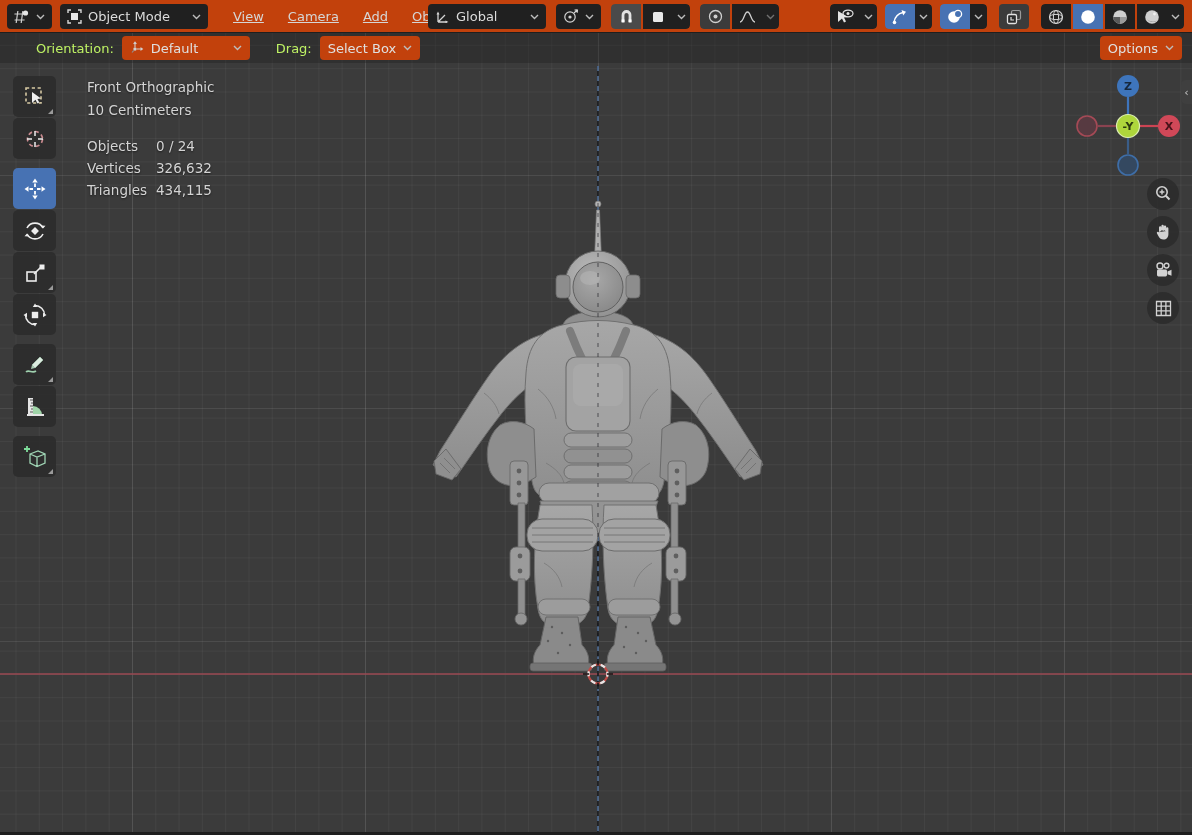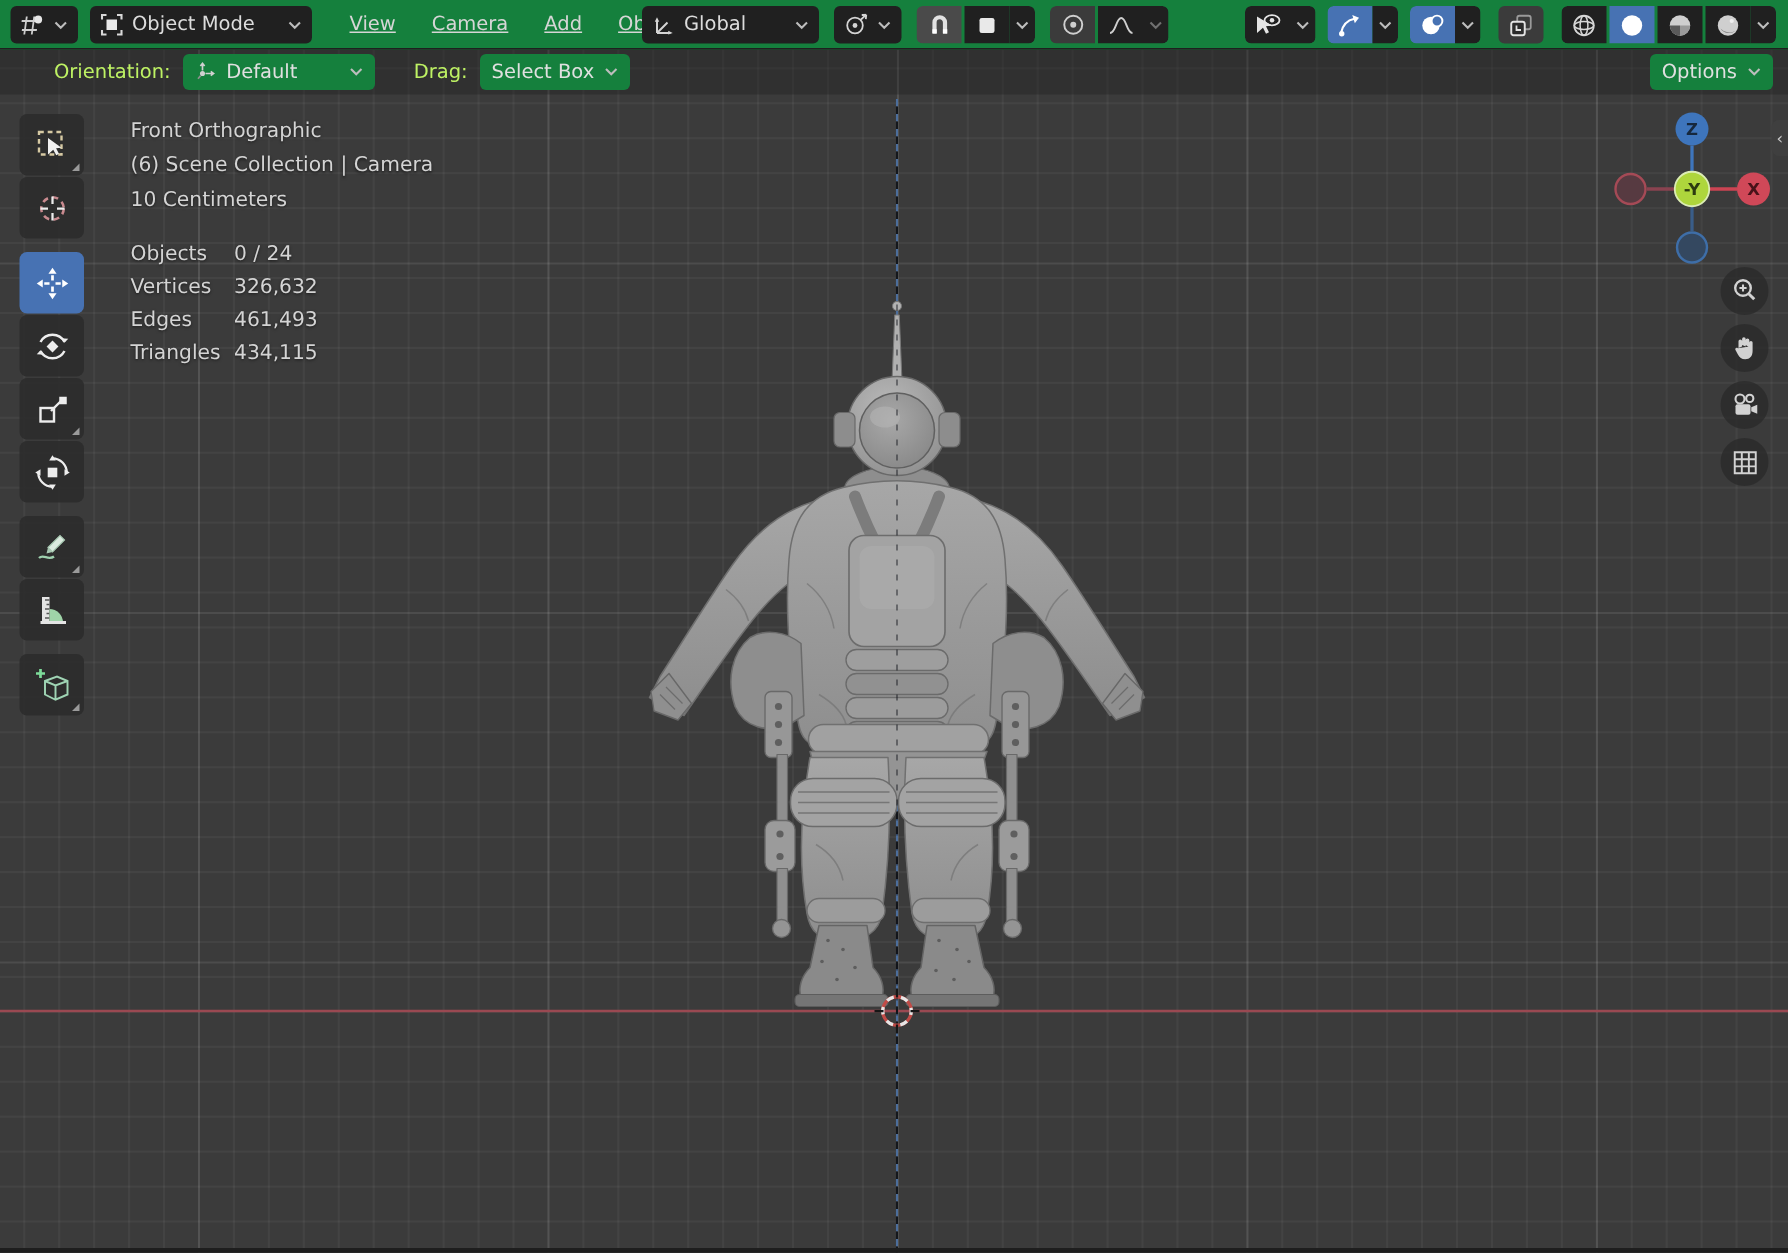--- a/index.html
+++ b/index.html
@@ -17,21 +17,21 @@
       linear-gradient(rgba(255,255,255,0.045) 1px, transparent 1px),
       linear-gradient(90deg, rgba(255,255,255,0.045) 1px, transparent 1px);
     background-size:233px 233px,233px 233px,23.3px 23.3px,23.3px 23.3px;
     background-position:0 142px, 132px 0, 0 11.9px, 15.5px 0;
   }
   .scene-svg { position:absolute; left:0; top:0; width:1192px; height:835px; pointer-events:none; }
 
   
   .header {
     position:absolute; left:0; top:0; width:1192px; height:33px;
-    background:#15803d; border-bottom:1px solid #1f1f1f;
+    background:#c2410c; border-bottom:1px solid #1f1f1f;
     display:flex; align-items:center; z-index:30;
   }
   .cluster { position:absolute; top:0; height:33px; display:flex; align-items:center; gap:8px; }
   .cluster.left { left:7px; }
   .cluster.center { left:428px; gap:10px; }
   .cluster.right { right:8px; gap:8px; }
   .widget {
     display:flex; align-items:center; gap:6px; height:25px; padding:0 7px;
     background:#202020; border-radius:4px; color:#dcdcdc; font-size:13px; cursor:pointer;
   }
@@ -56,21 +56,21 @@
   .toolrow {
     position:absolute; left:0; top:33px; width:1192px; height:30px; z-index:20;
     background:rgba(30,30,30,0.35);
     display:flex; align-items:center;
   }
   .toolrow .label { color:#bef264; font-size:13px; }
   .tr-left { position:absolute; left:36px; display:flex; align-items:center; gap:8px; }
   .tr-right { position:absolute; right:10px; }
   .dropdown {
     display:flex; align-items:center; gap:7px; height:24px; padding:0 8px;
-    background:#15803d; border-radius:4px; color:#e0e0e0; font-size:13px; cursor:pointer;
+    background:#c2410c; border-radius:4px; color:#e0e0e0; font-size:13px; cursor:pointer;
   }
 
   
   .toolbar { position:absolute; left:13px; top:76px; width:43px; z-index:20;
     display:flex; flex-direction:column; }
   .tool-group { display:flex; flex-direction:column; gap:1px; margin-bottom:9px; }
   .tool-btn {
     position:relative; width:43px; height:41px; background:#2c2c2ce8; border-radius:5px;
     display:flex; align-items:center; justify-content:center; cursor:pointer;
   }
@@ -601,34 +601,29 @@
             <path d="M5,2 V8 M2,5 H8" stroke="#7ddc9a" stroke-width="1.8"></path>
           </svg>
         </span>
         <span class="corner"></span>
       </div>
     </div>
   </div>
 
   <div class="hud">
     <div class="line">Front Orthographic</div>
-    <div class="line">(6) Scene Collection | Camera</div>
     <div class="line">10 Centimeters</div>
     <div class="stats">
       <div class="srow">
           <span class="slabel">Objects</span>
           <span class="sval">0 / 24</span>
         </div>
       <div class="srow">
           <span class="slabel">Vertices</span>
           <span class="sval">326,632</span>
-        </div>
-      <div class="srow">
-          <span class="slabel">Edges</span>
-          <span class="sval">461,493</span>
         </div>
       <div class="srow">
           <span class="slabel">Triangles</span>
           <span class="sval">434,115</span>
         </div>
     </div>
   </div>
 
   <svg class="gizmo" viewBox="0 0 116 116">
     <line x1="57" y1="28" x2="57" y2="46" stroke="#3e75bc" stroke-width="2.2"></line>

